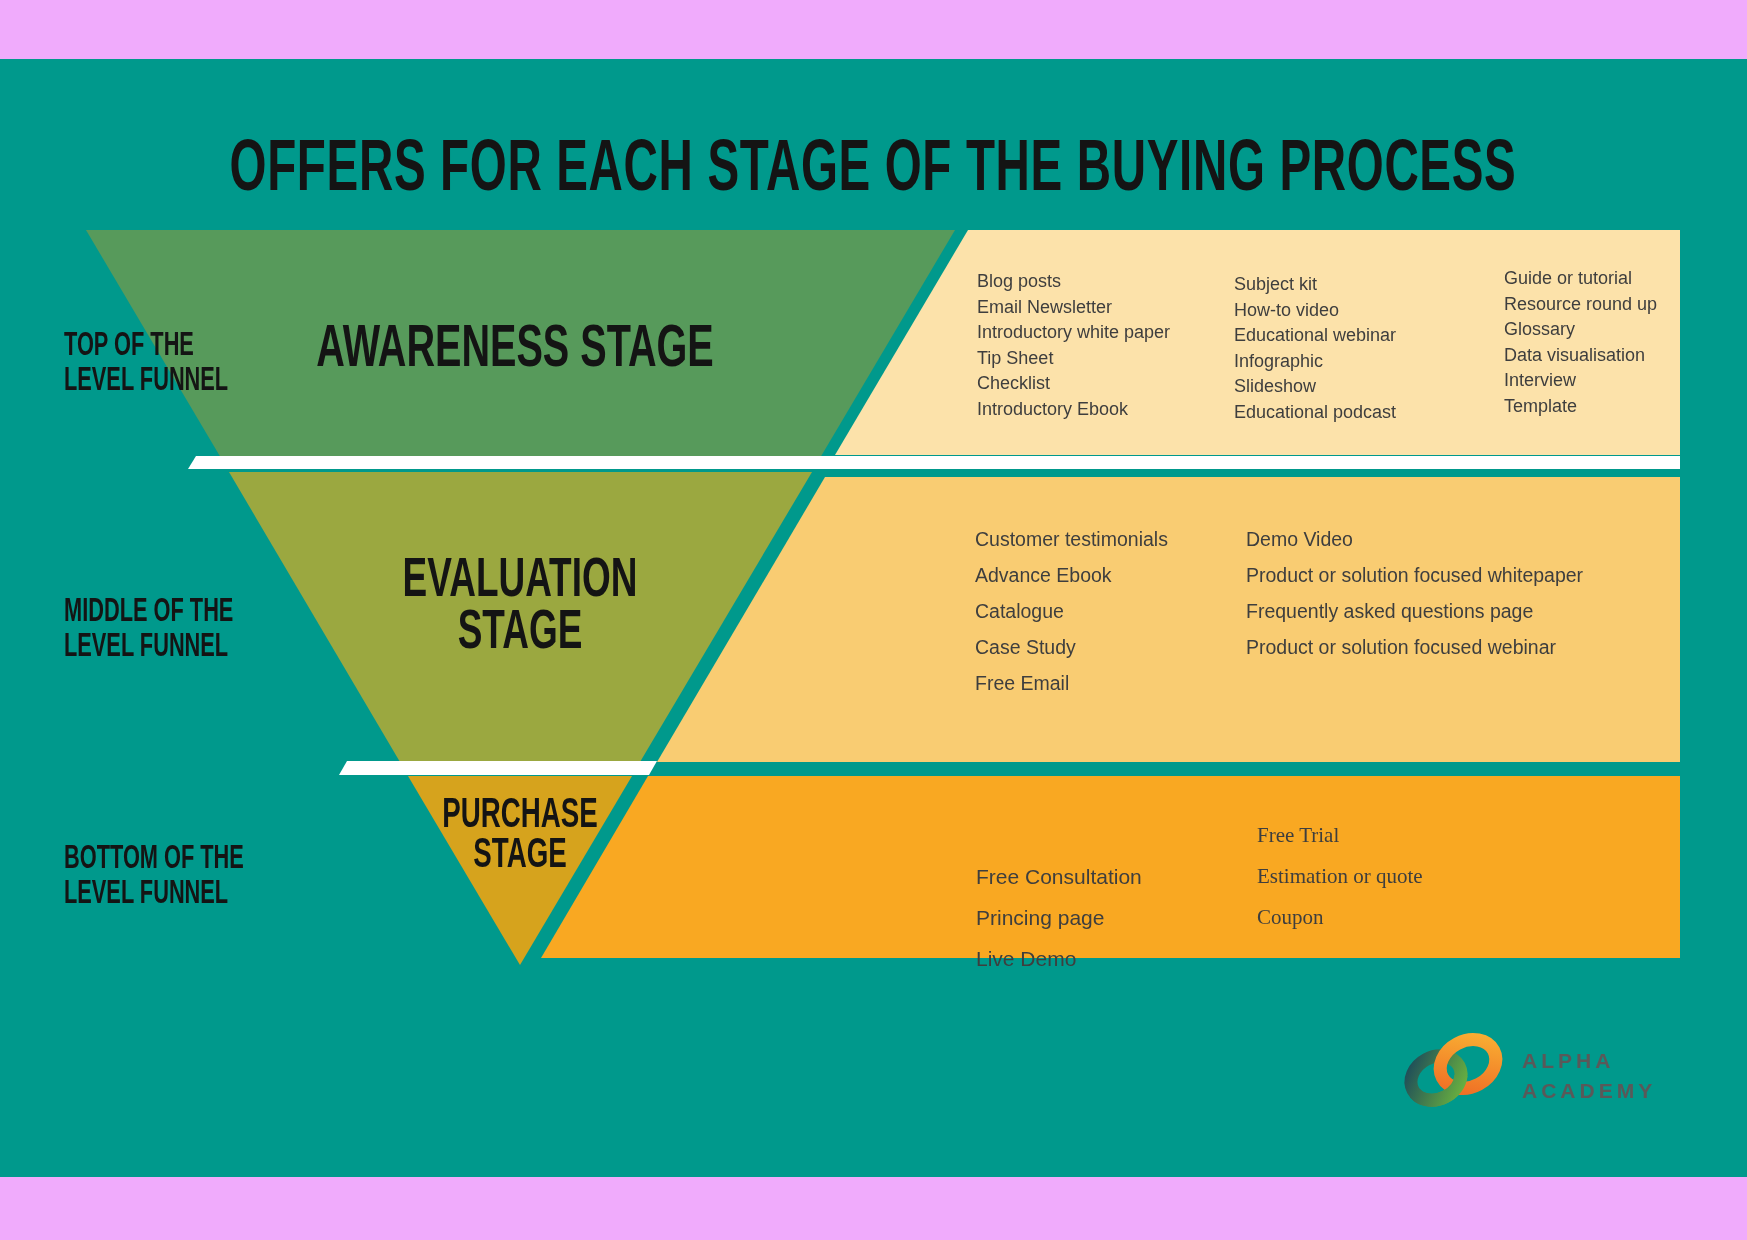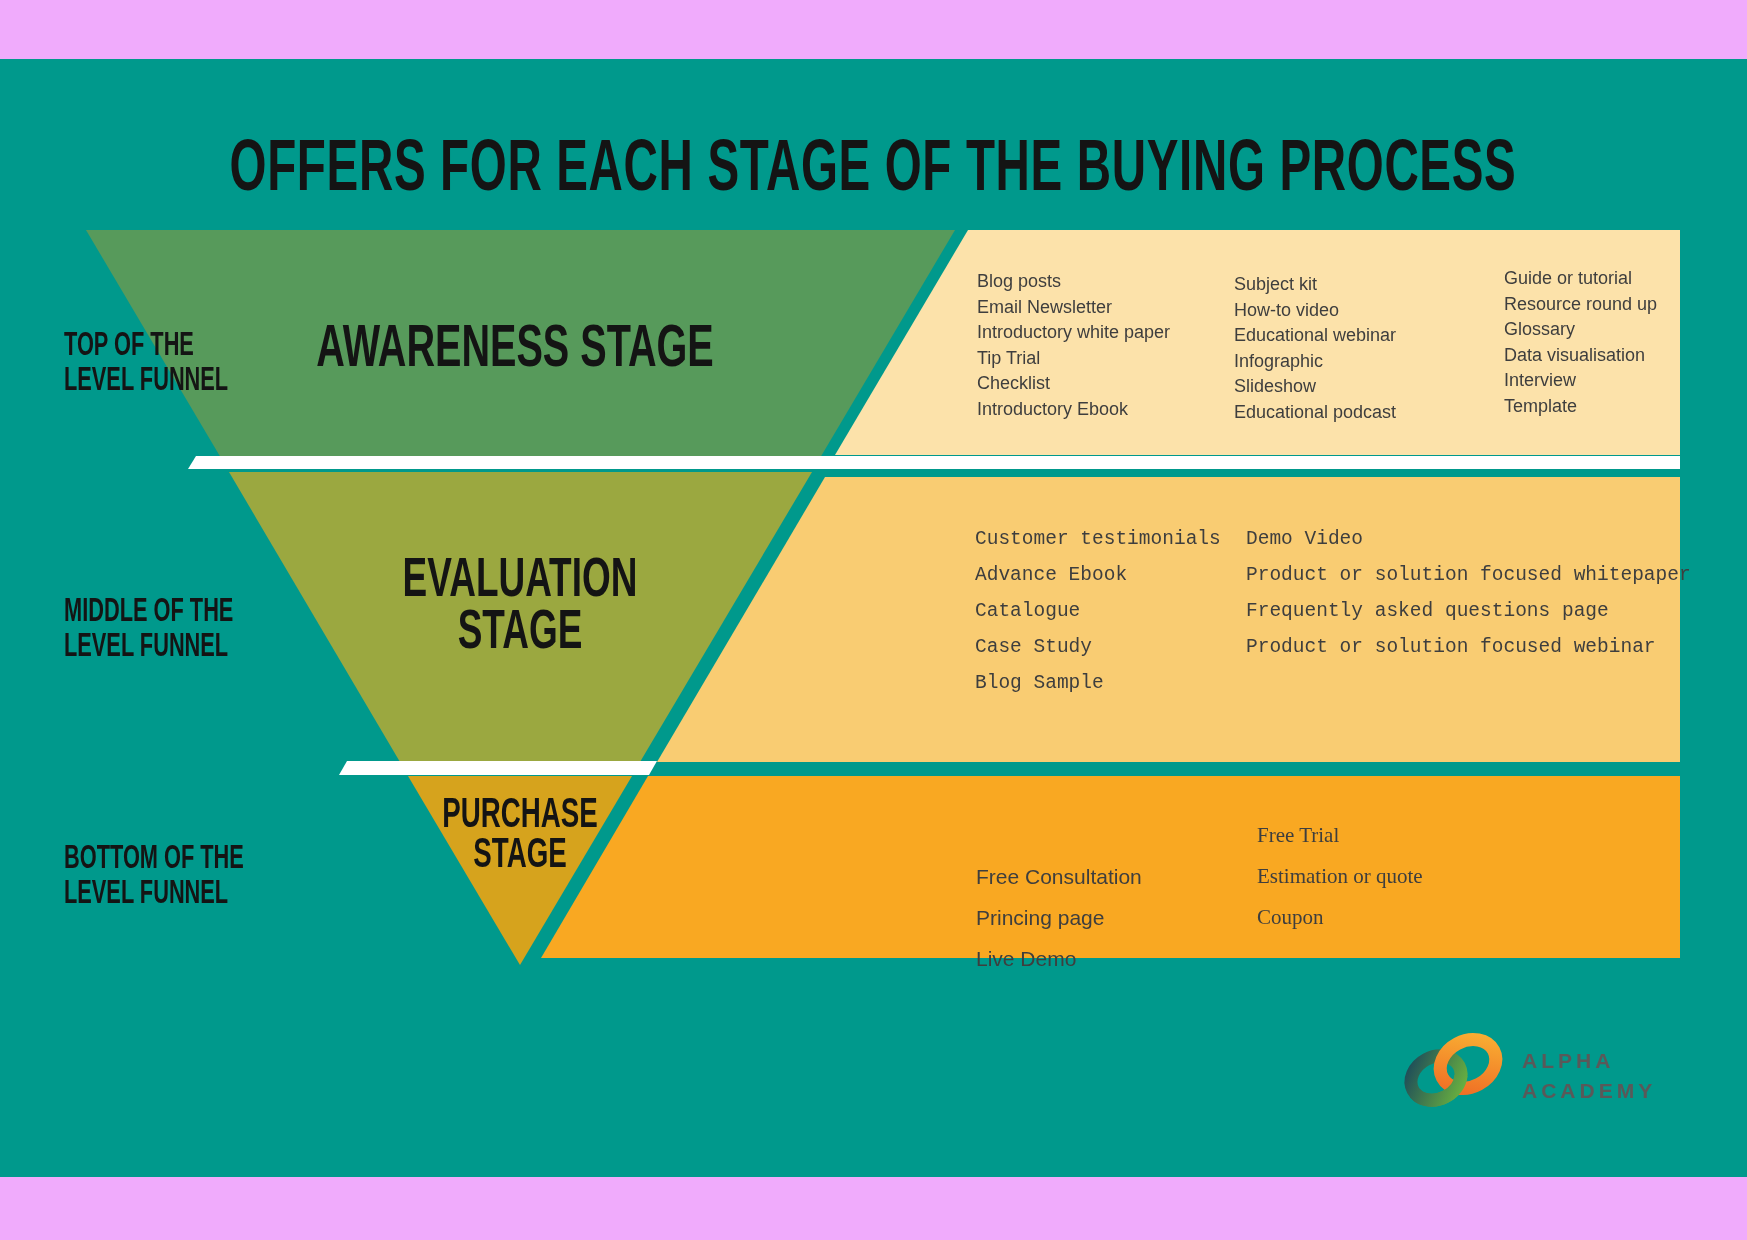--- a/index.html
+++ b/index.html
@@ -10,21 +10,21 @@
   .cond{font-weight:bold;color:var(--heading,#141414);}
   .ctr{transform:translate(-50%,-50%) scaleX(0.66);transform-origin:center;}
   .title{font-size:72px;letter-spacing:1px;}
   .stage-title-1{font-size:60px;}
   .stage-title-2{font-size:56px;line-height:52px;text-align:center;}
   .stage-title-3{font-size:42px;line-height:40px;text-align:center;}
   .side-label{font-size:33px;line-height:35px;transform:scaleX(0.66);transform-origin:0 50%;}
   .offers{color:var(--offer,#3E3E3E);}
   .offers .li{white-space:nowrap;}
   .offers-1{font-size:18px;line-height:25.5px;}
-  .offers-2{font-size:19.5px;line-height:36px;font-family:Liberation Mono, monospace;}
+  .offers-2{font-size:19.5px;line-height:36px;}
   .offers-3{font-size:21px;line-height:41px;}
   .logo-text{font-size:21px;font-weight:bold;letter-spacing:4px;line-height:30px;
              color:var(--logo-text,#595959);}
 </style>
 </head>
 <body>
 
 <div id="stage">
 
   <svg id="bg" width="1747" height="1240" viewBox="0 0 1747 1240">
@@ -64,21 +64,21 @@
   </div>
   <div class="abs cond ctr stage-title-3" style="left:520px;top:833px;">
     <div>PURCHASE</div>
     <div>STAGE</div>
   </div>
 
   <div class="abs offers offers-1" style="left:977px;top:269px;">
       <div class="li">Blog posts</div>
       <div class="li">Email Newsletter</div>
       <div class="li">Introductory white paper</div>
-      <div class="li">Tip Trial</div>
+      <div class="li">Tip Sheet</div>
       <div class="li">Checklist</div>
       <div class="li">Introductory Ebook</div>
     </div>
   <div class="abs offers offers-1" style="left:1234px;top:272px;">
       <div class="li">Subject kit</div>
       <div class="li">How-to video</div>
       <div class="li">Educational webinar</div>
       <div class="li">Infographic</div>
       <div class="li">Slideshow</div>
       <div class="li">Educational podcast</div>
@@ -90,21 +90,21 @@
       <div class="li">Data visualisation</div>
       <div class="li">Interview</div>
       <div class="li">Template</div>
     </div>
 
   <div class="abs offers offers-2" style="left:975px;top:521px;">
       <div class="li">Customer testimonials</div>
       <div class="li">Advance Ebook</div>
       <div class="li">Catalogue</div>
       <div class="li">Case Study</div>
-      <div class="li">Blog Sample</div>
+      <div class="li">Free Email</div>
     </div>
   <div class="abs offers offers-2" style="left:1246px;top:521px;">
       <div class="li">Demo Video</div>
       <div class="li">Product or solution focused whitepaper</div>
       <div class="li">Frequently asked questions page</div>
       <div class="li">Product or solution focused webinar</div>
     </div>
 
   <div class="abs offers offers-3" style="left:976px;top:856px;">
       <div class="li">Free Consultation</div>

